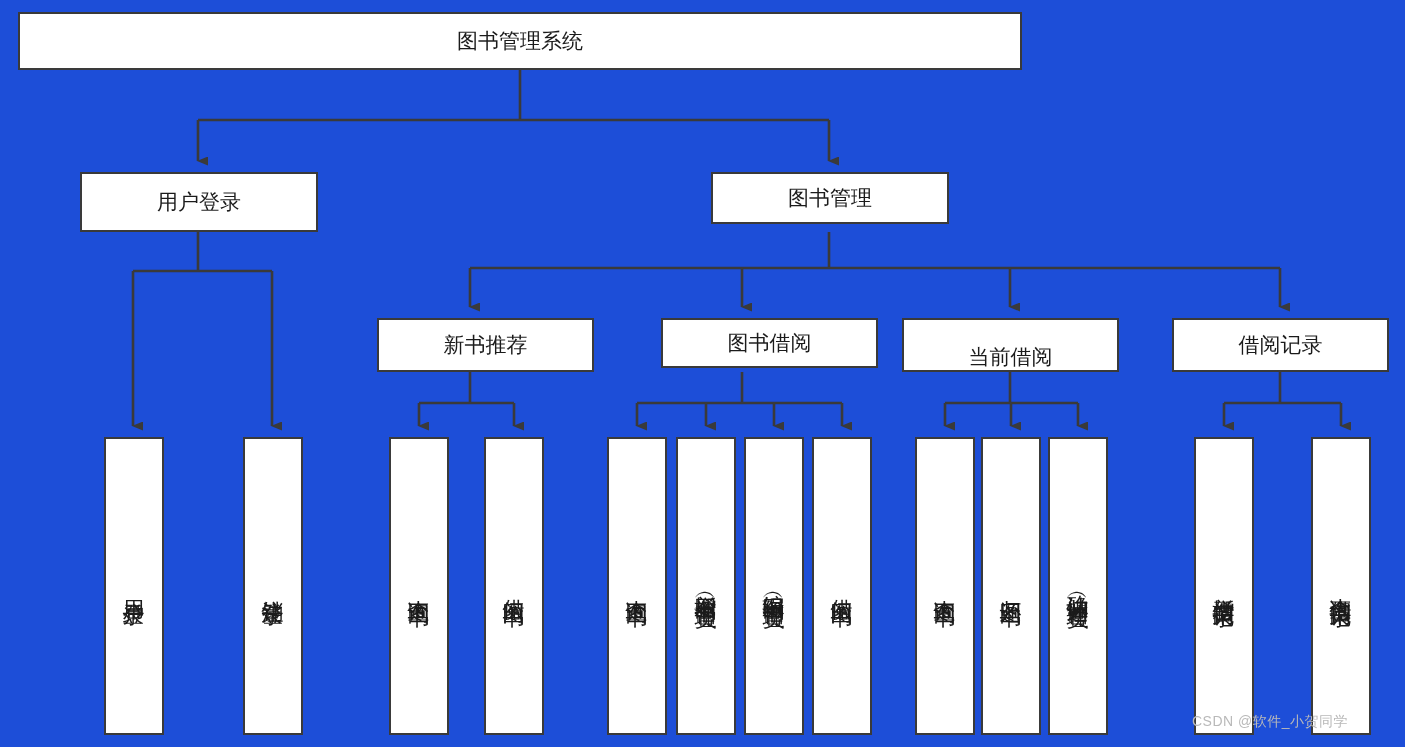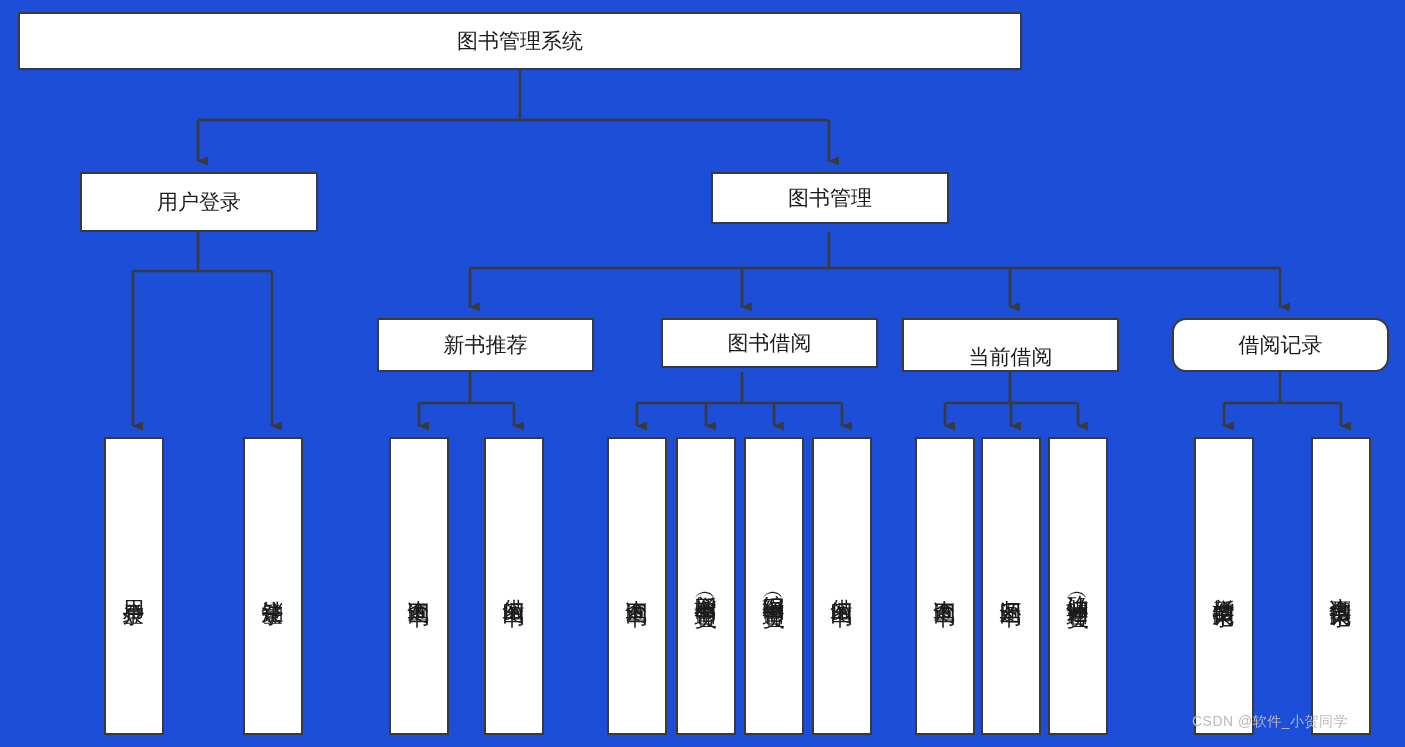--- a/index.html
+++ b/index.html
@@ -153,21 +153,21 @@
 
   <div class="node horizontal" style="left:362px; top:318px; width:217px; height:54px;margin-left:15px;">
     <span class="node-label">新书推荐</span>
   </div>
   <div class="node horizontal" style="left:634px; top:318px; width:217px; height:50px;margin-left:27px;">
     <span class="node-label">图书借阅</span>
   </div>
   <div class="node horizontal" style="left:902px; top:318px; width:217px; height:54px;align-items:flex-end;">
     <span class="node-label">当前借阅</span>
   </div>
-  <div class="node horizontal" style="left:1172px; top:318px; width:217px; height:54px;border-radius:14px;">
+  <div class="node horizontal" style="left:1172px; top:318px; width:217px; height:54px;">
     <span class="node-label">借阅记录</span>
   </div>
 
   <div class="node vertical" style="left:104px; top:437px; width:60px; height:298px;">
     <span class="node-label">用户登录</span>
   </div>
   <div class="node vertical" style="left:243px; top:437px; width:60px; height:298px;">
     <span class="node-label">注销登录</span>
   </div>
   <div class="node vertical" style="left:389px; top:437px; width:60px; height:298px;">

